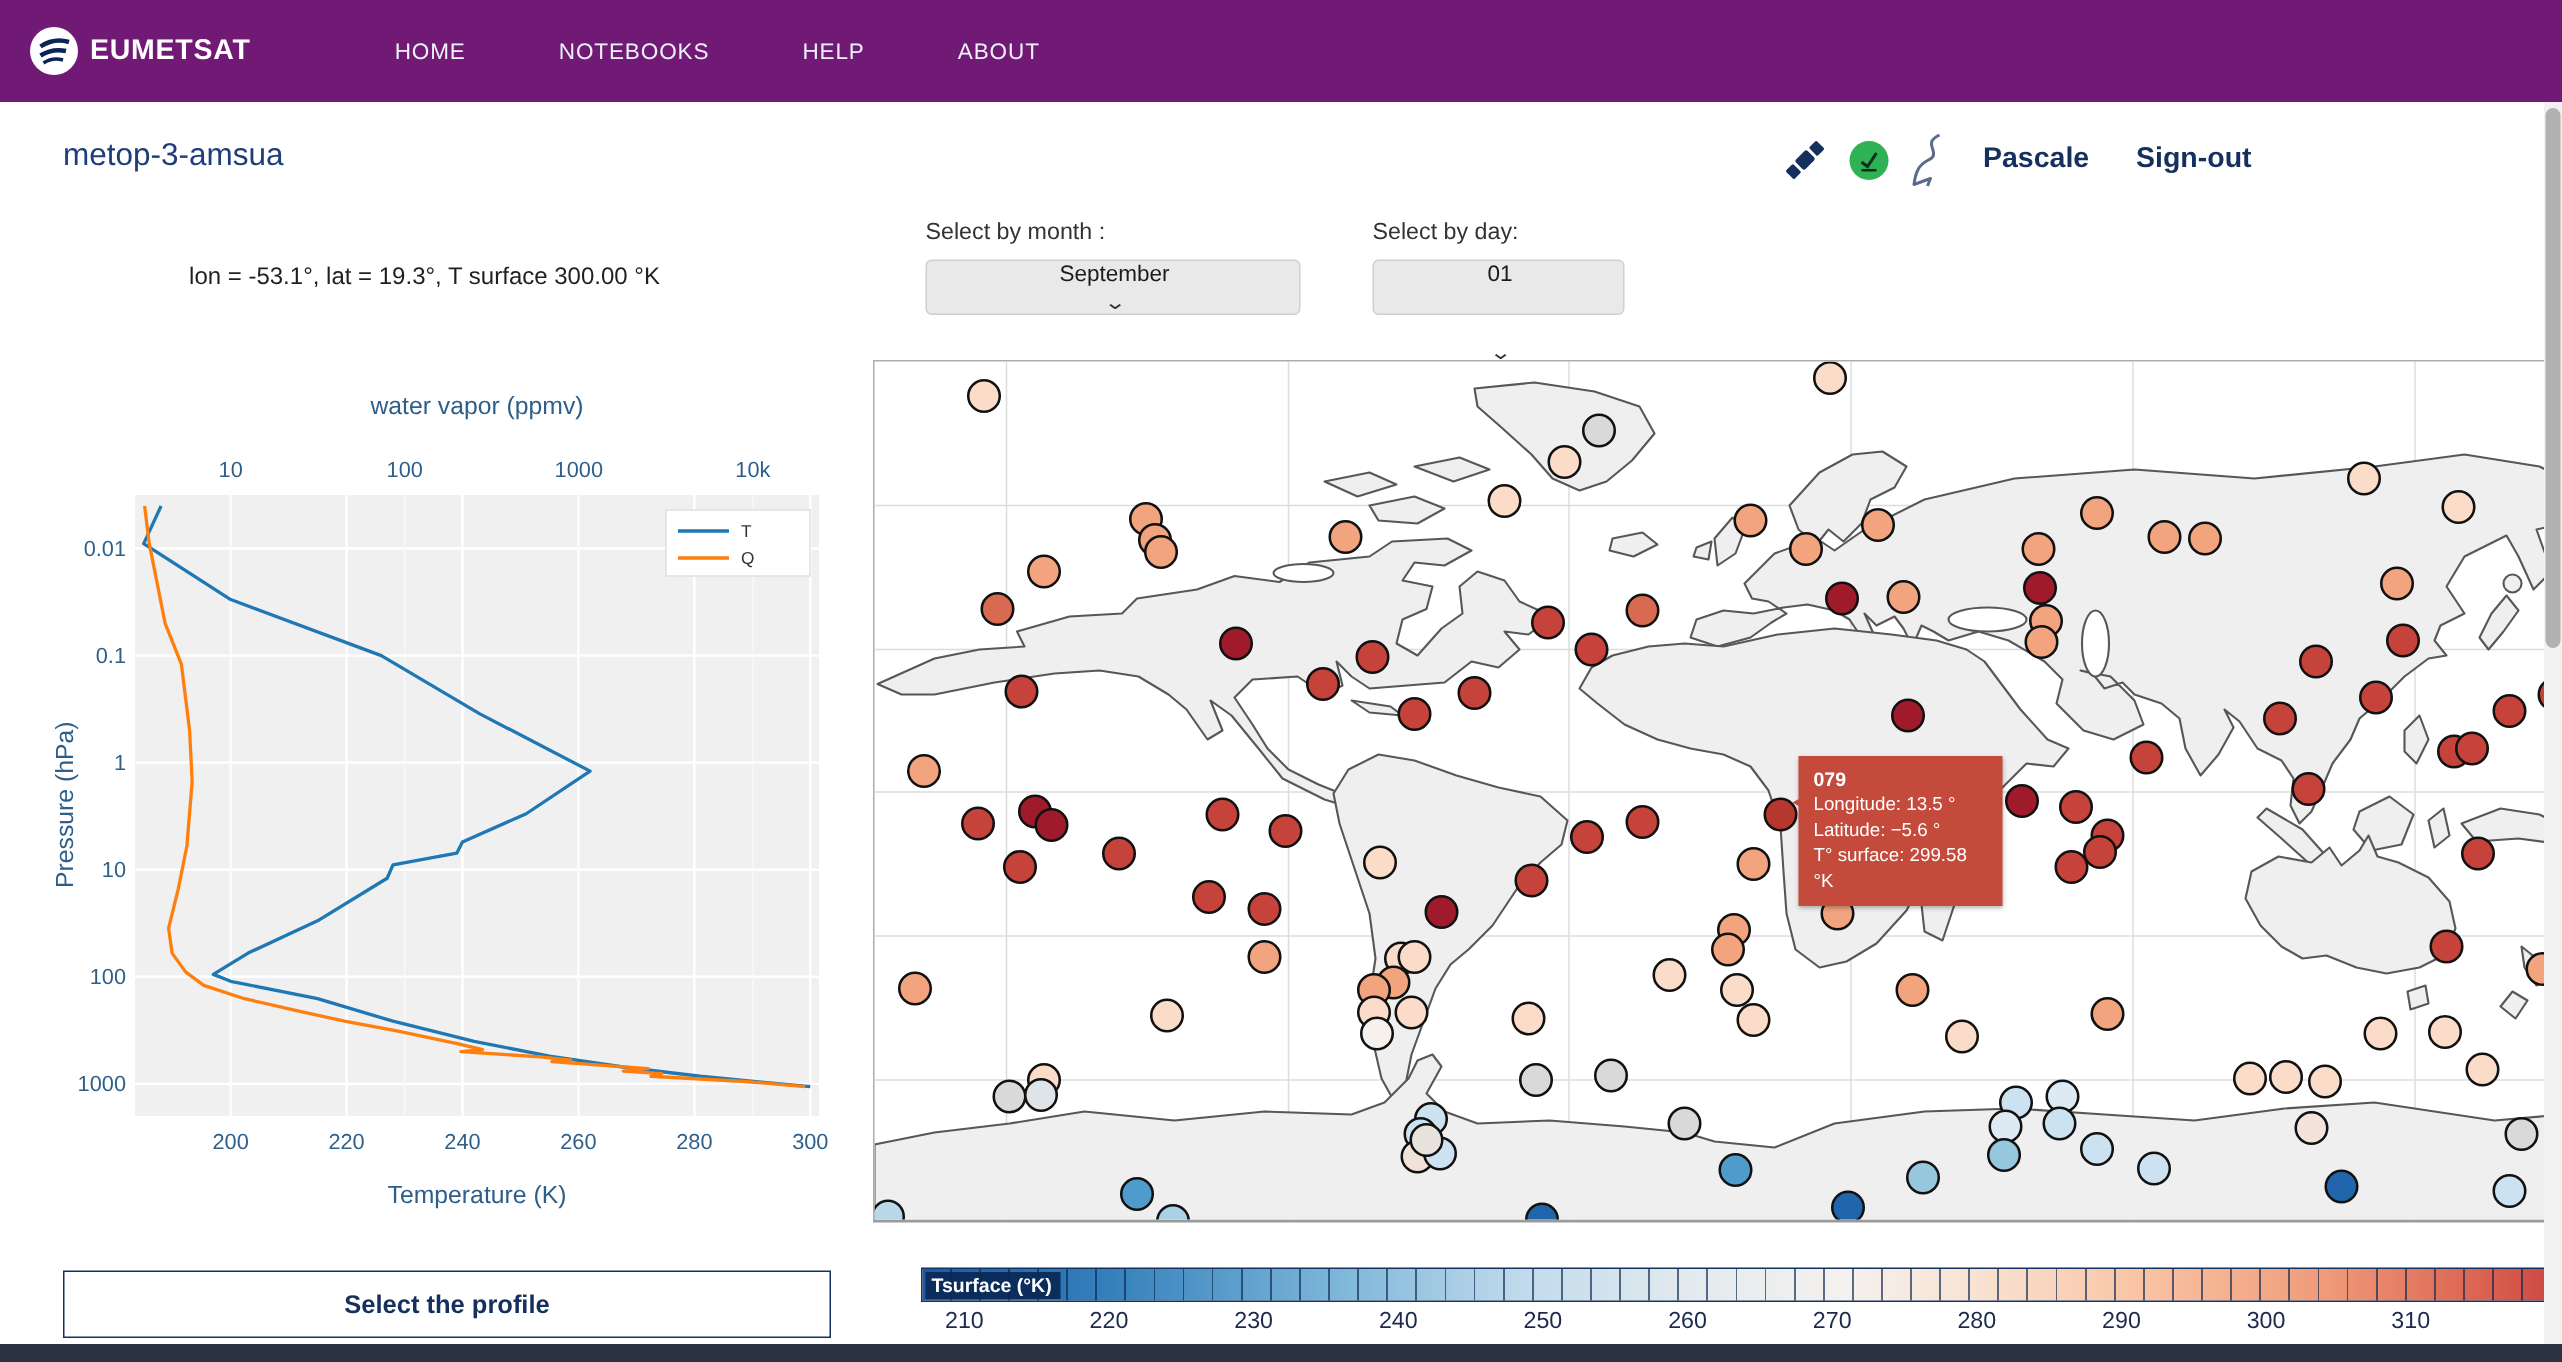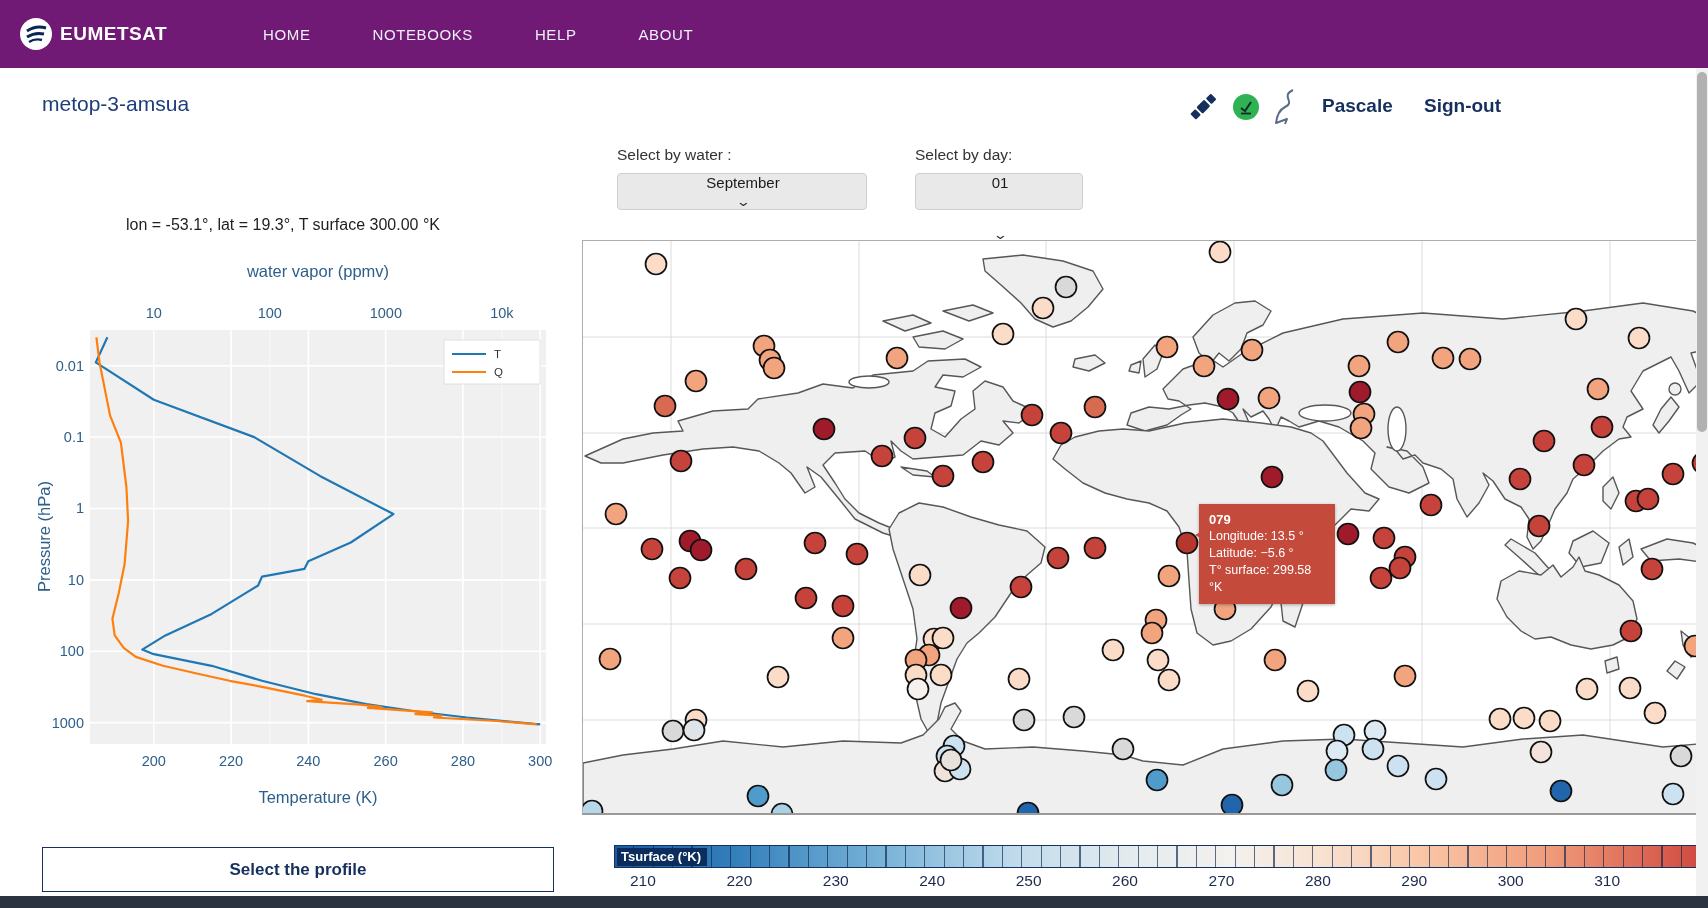--- a/index.html
+++ b/index.html
@@ -29,21 +29,21 @@
   .ctl-label { position:absolute; font-size:15.5px; color:#333; }
   .select-box { position:absolute; height:37px; background:#e9e9e9; border:1px solid #cfcfcf;
     border-radius:4px; display:flex; align-items:center; justify-content:space-between;
     padding:0 12px 0 14px; font-size:15px; color:#1b1b1b; cursor:pointer;flex-direction:column; }
   .chev { font-size:13px; color:#333; transform:scaleX(1.4); }
 
   
   .profile-title { position:absolute; left:0; top:150px; width:566px; text-align:center;
     font-size:16.5px; color:#1f1f1f; }
   .profile-sub { position:absolute; left:0; top:176px; width:566px; text-align:center;
-    font-size:16px; color:#1f1f1f;margin-top:40px; }
+    font-size:16px; color:#1f1f1f; }
 
   .axis-title { position:absolute; font-size:16.5px; color:#2d5f8a; text-align:center; }
   #wv-title { left:90px; top:262px; width:456px; }
   #temp-title { left:90px; top:788px; width:456px; }
   #press-title { left:-36px; top:527px; width:160px; transform:rotate(-90deg); }
 
   .select-profile-btn { position:absolute; left:42px; top:847px; width:512px; height:45px;
     background:#fff; border:1px solid #16305e; color:#16305e; font-weight:700; font-size:17px;
     font-family:"Liberation Sans", sans-serif; cursor:pointer; }
 
@@ -114,21 +114,21 @@
       <path d="M9,15 L13,18 L19,9" stroke="#0f2c20" stroke-width="2" fill="none"></path>
       <line x1="9" y1="20.5" x2="19" y2="20.5" stroke="#0f2c20" stroke-width="1.8"></line>
     </svg>
     <svg width="32" height="38" viewBox="0 0 32 38">
       <path d="M21,2 C8,8 24,14 13,19 C7,22 5,27 4,35 L15,31 L13,36" stroke="#5a6b8c" stroke-width="2" fill="#ffffff" stroke-linejoin="round"></path>
     </svg>
   </div>
   <span class="user-name">Pascale</span>
   <span class="signout">Sign-out</span>
 
-  <span class="ctl-label" style="left:617px; top:146px;">Select by water :</span>
+  <span class="ctl-label" style="left:617px; top:146px;">Select by month :</span>
   <div class="select-box" style="left:617px; top:173px; width:250px;">
     <span>September</span>
     <span class="chev">⌄</span>
   </div>
   <span class="ctl-label" style="left:915px; top:146px;">Select by day:</span>
   <div class="select-box" style="left:915px; top:173px; width:168px;gap:36px;">
     <span>01</span>
     <span class="chev">⌄</span>
   </div>
 

